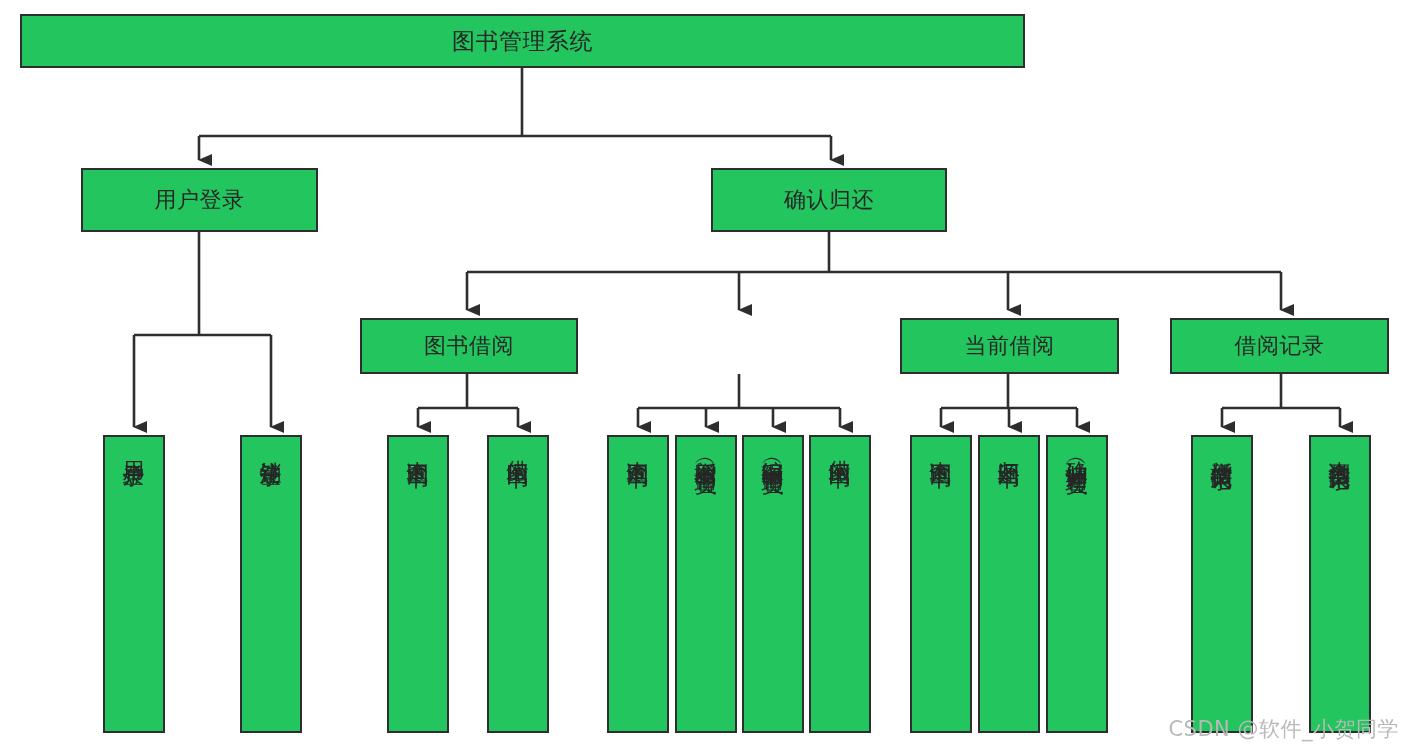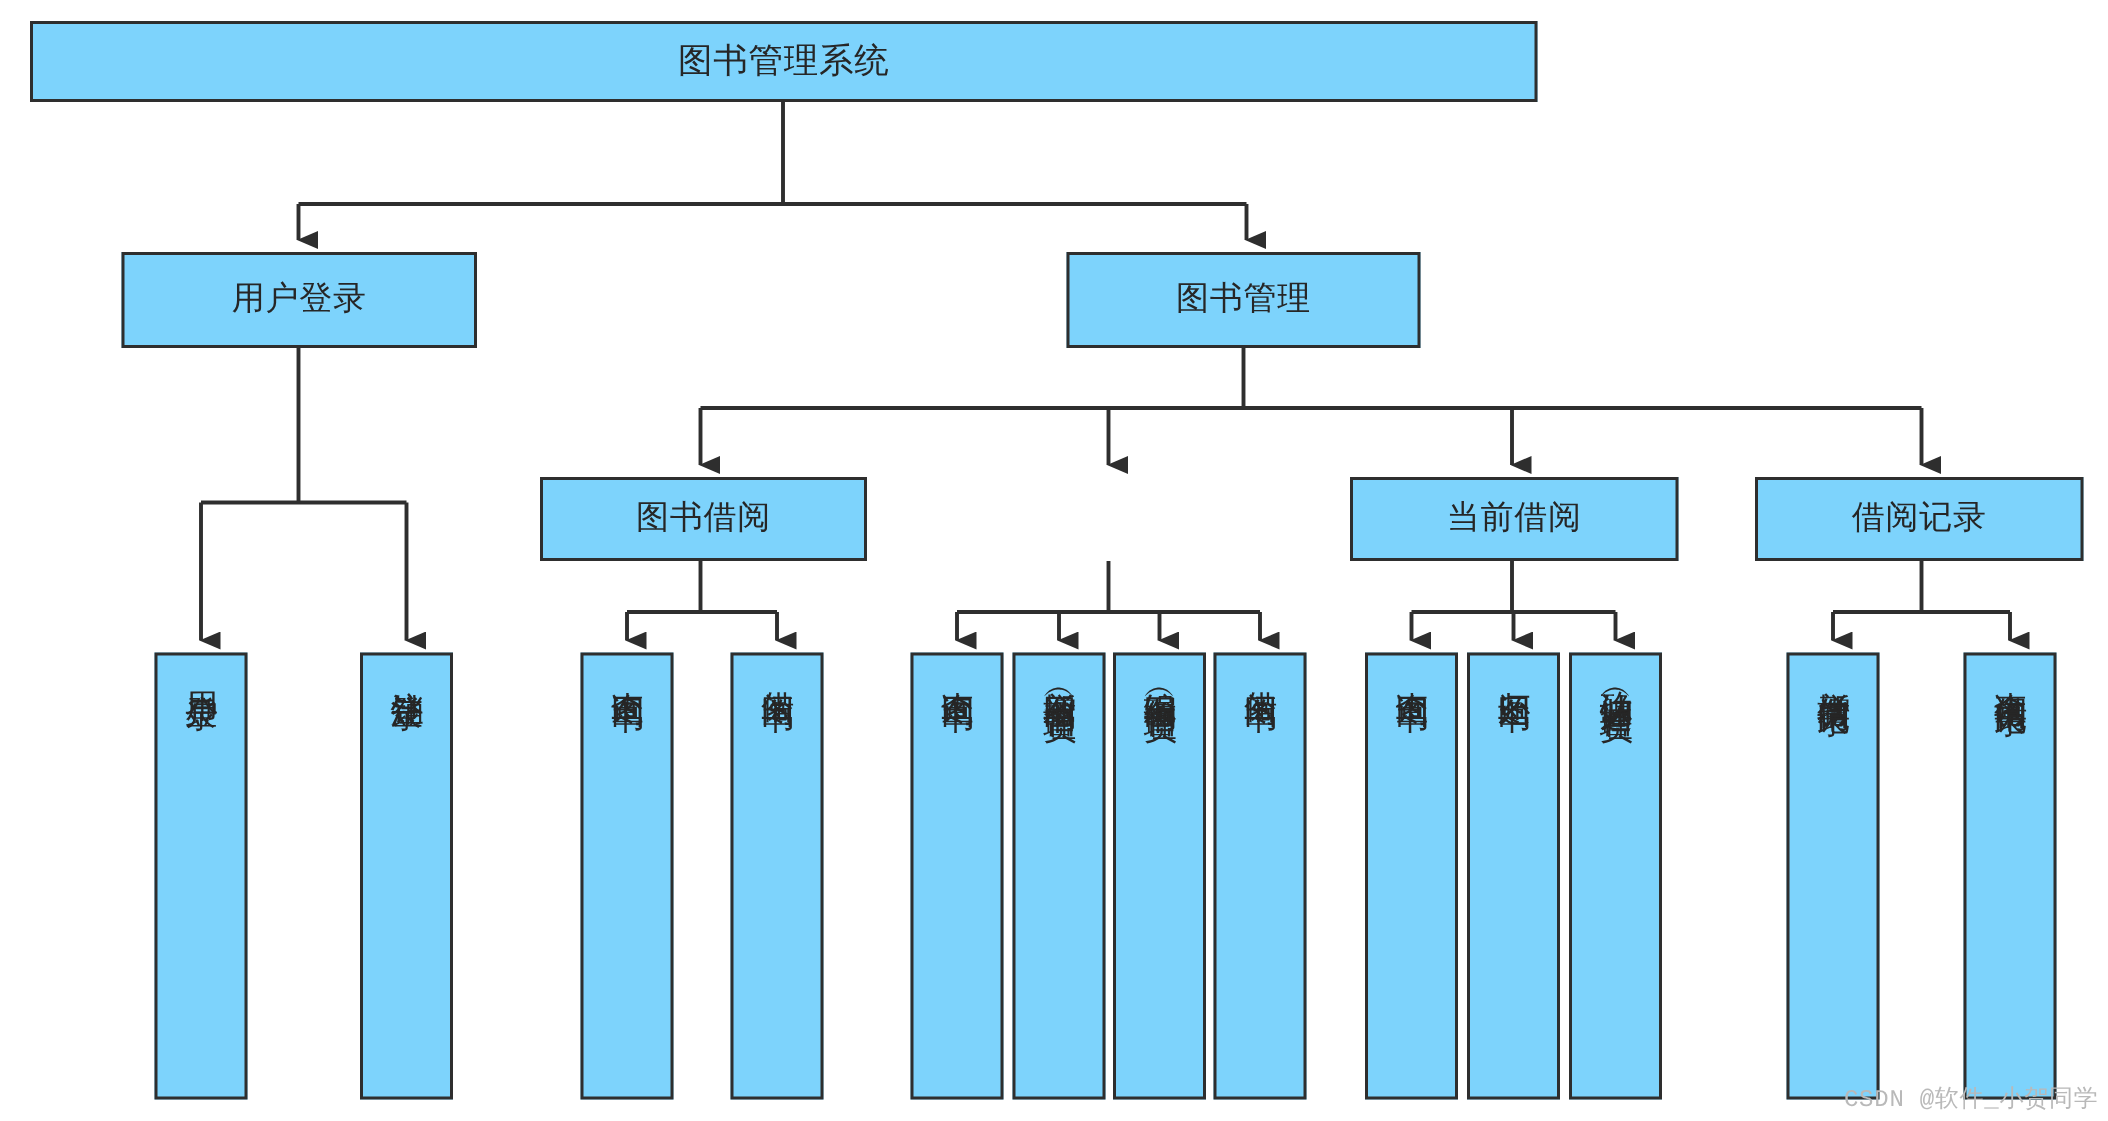--- a/index.html
+++ b/index.html
@@ -20,21 +20,21 @@
     left: 0;
     top: 0;
     width: 1405px;
     height: 747px;
     pointer-events: none;
   }
   .node {
     position: absolute;
     box-sizing: border-box;
     border: 2.5px solid #2e2e2e;
-    background: #7dd3fc;
+    background: #22c55e;
     display: flex;
     align-items: center;
     justify-content: center;
     color: #1a1a1a;
   }
   .node-label {
     font-size: 22px;
     line-height: 1.25;
     letter-spacing: 0.5px;
     white-space: nowrap;
@@ -59,26 +59,25 @@
     white-space: nowrap;
     text-align: start;
   }
   .node.root .node-label {
     font-size: 23px;
   }
   .watermark {
     position: absolute;
     right: 6px;
     bottom: 4px;
-    font-size: 16px;
+    font-size: 21px;
     color: #b9b9b9;
     letter-spacing: 0.5px;
     white-space: nowrap;
     z-index: 5;
-    font-family: Liberation Mono, monospace;
   }
 </style>
 </head>
 <body>
 
 <div id="canvas">
 
   <svg class="connectors" viewBox="0 0 1405 747" xmlns="http://www.w3.org/2000/svg">
     <defs>
       <marker id="arrow" viewBox="0 0 12 14" refX="6" refY="13" markerWidth="12" markerHeight="14" orient="auto-start-reverse" markerUnits="userSpaceOnUse">
@@ -131,21 +130,21 @@
 
   <div class="node h root" style="left:20px; top:14px; width:1005px; height:54px;">
     <span class="node-label">图书管理系统</span>
   </div>
 
   <div class="node h" style="left:81px; top:168px; width:237px; height:64px;">
     <span class="node-label">用户登录</span>
   </div>
 
   <div class="node h" style="left:711px; top:168px; width:236px; height:64px;">
-    <span class="node-label">图书管理</span>
+    <span class="node-label">确认归还</span>
   </div>
 
   <div class="node h" style="left:360px; top:318px; width:218px; height:56px;">
     <span class="node-label">图书借阅</span>
   </div>
 
 
   <div class="node h" style="left:900px; top:318px; width:219px; height:56px;">
     <span class="node-label">当前借阅</span>
   </div>

